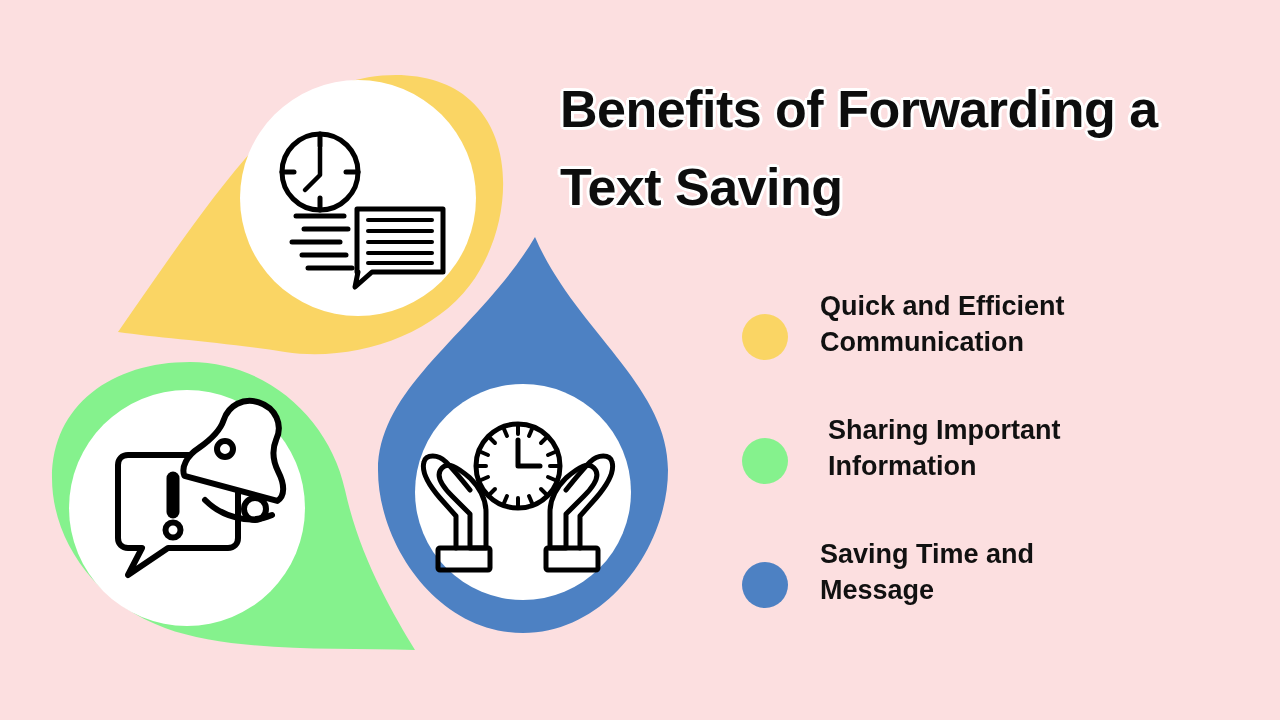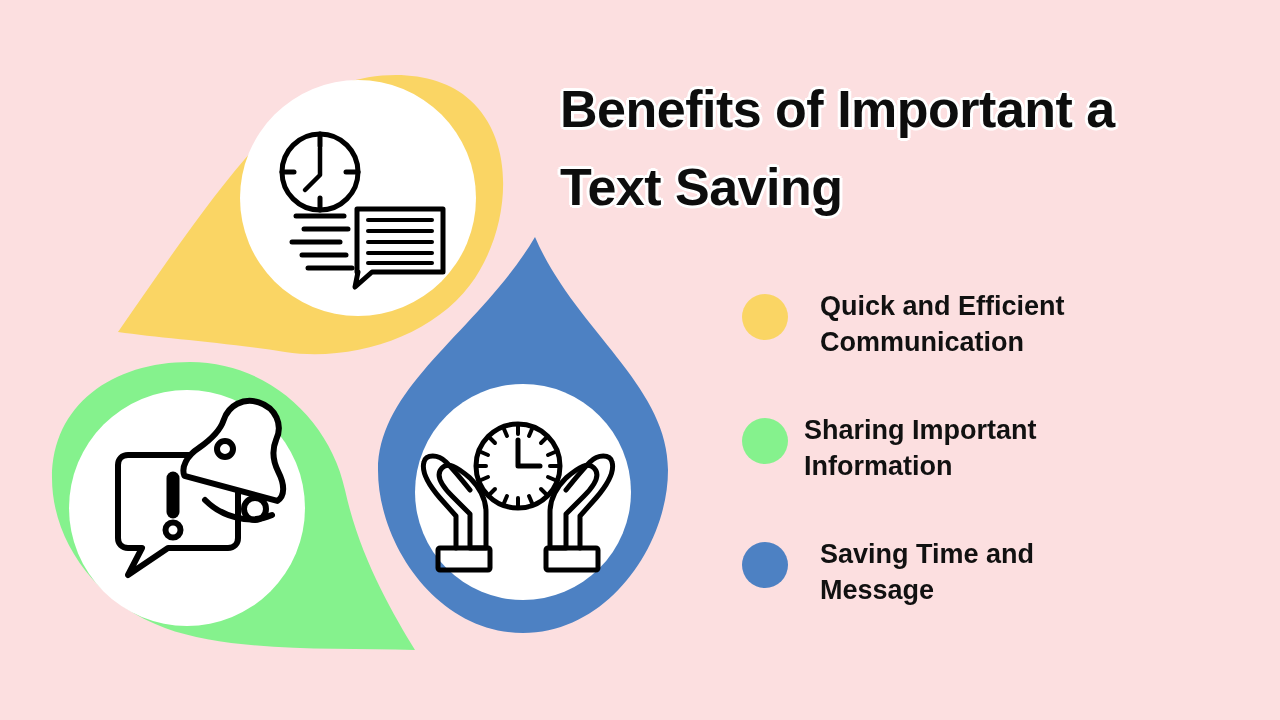--- a/index.html
+++ b/index.html
@@ -46,40 +46,40 @@
 
   
   .legend {
     position: absolute;
     left: 742px;
     top: 288px;
     width: 420px;
   }
   .legend-item {
     display: flex;
-    align-items: flex-start;
+    align-items: flex-end;
     margin-bottom: 52px;
   }
   .legend-bullet {
     flex: 0 0 auto;
     width: 46px;
     height: 46px;
     border-radius: 50%;
     margin-top: 6px;
   }
   .legend-label {
     font-family: "Liberation Sans", sans-serif;
     font-weight: bold;
     font-size: 27px;
     line-height: 36px;
     color: #111111;
     margin-left: 32px;
     max-width: 310px;
   }
-  .legend-item.indent .legend-label { margin-left: 16px; }
+  .legend-item.indent .legend-label { margin-left: 40px; }
 </style>
 </head>
 <body style="background: rgb(252, 223, 224);">
 
 <svg id="canvas" viewBox="0 0 1280 720" xmlns="http://www.w3.org/2000/svg">
 
   <rect x="0" y="0" width="1280" height="720" fill="#fcdfe0"></rect>
 
   <g>
     <path d="M 118 332
@@ -221,21 +221,21 @@
       <circle cx="225" cy="449" r="8" fill="#ffffff" stroke-width="6"></circle>
 
       <circle cx="255" cy="509" r="11" fill="#ffffff" stroke-width="6"></circle>
 
       <path d="M 205 500 C 222 517, 250 525, 272 515" stroke-width="6" fill="none"></path>
     </g>
   </g>
 </svg>
 
 <div class="title-block">
-  <div class="title-line">Benefits of Important a</div>
+  <div class="title-line">Benefits of Forwarding a</div>
   <div class="title-line">Text Saving</div>
 </div>
 
 <div class="legend">
 
   <div class="legend-item">
     <span class="legend-bullet" style="background:#fad564"></span>
     <span class="legend-label">Quick and Efficient Communication</span>
   </div>
 

